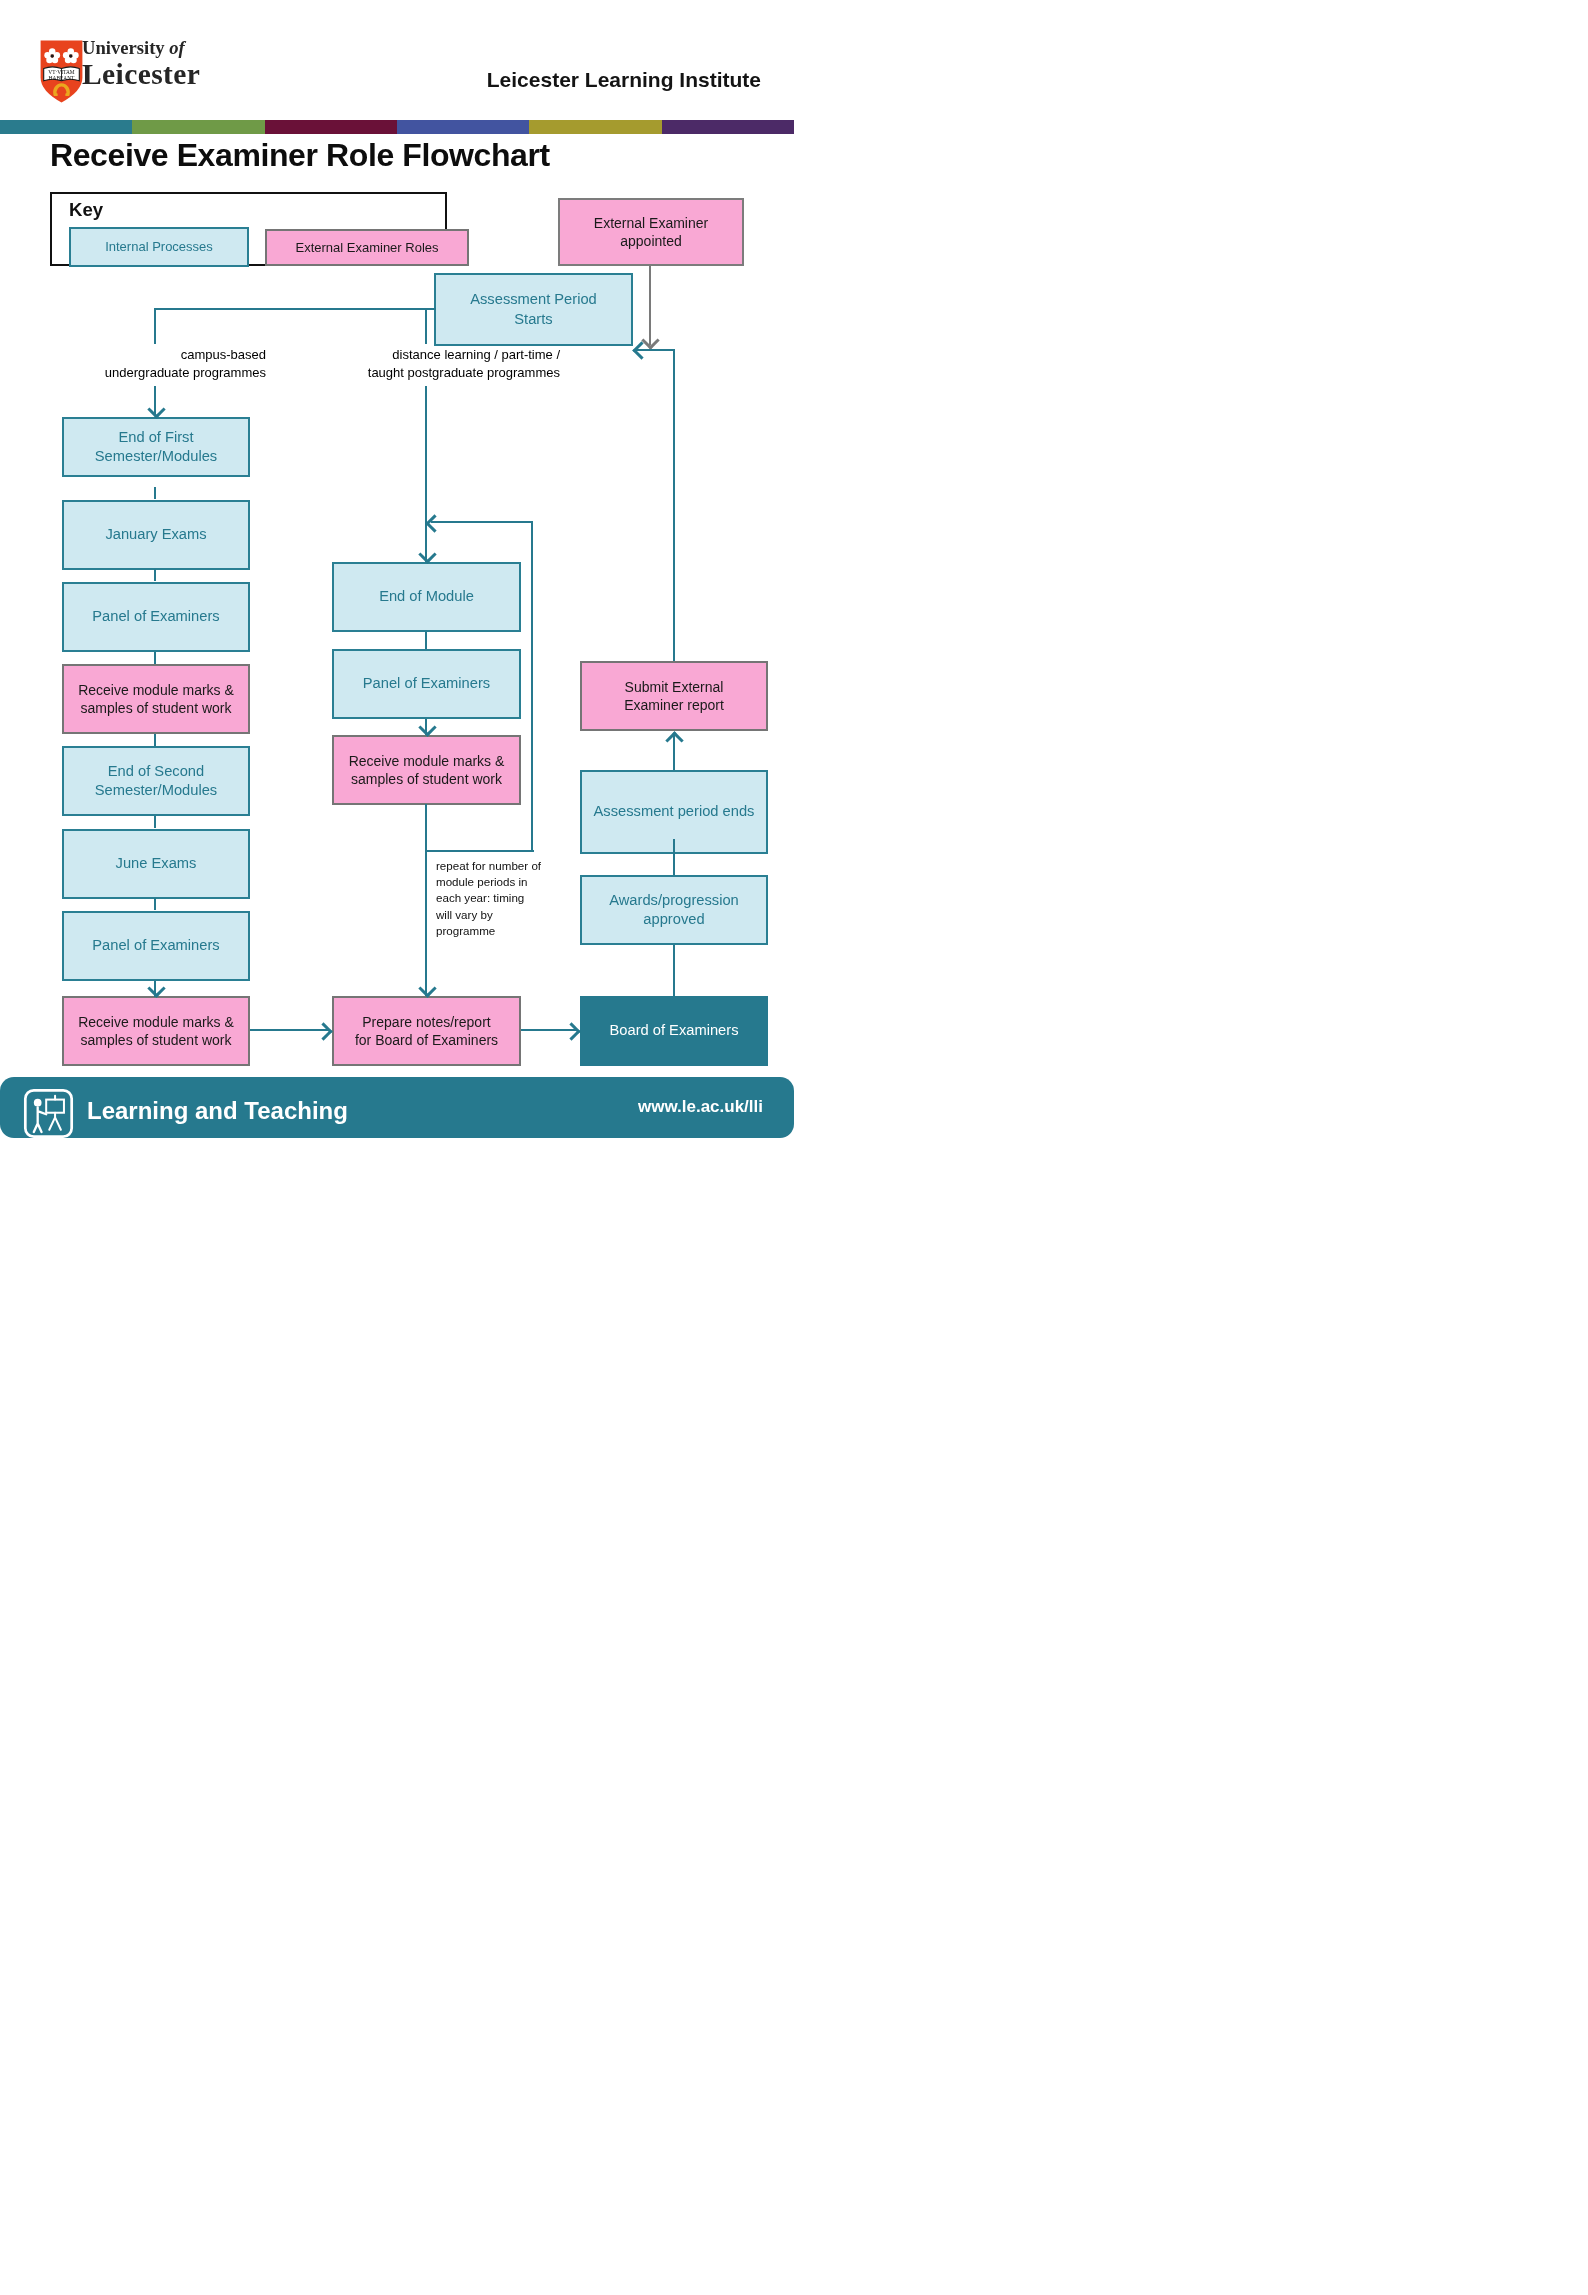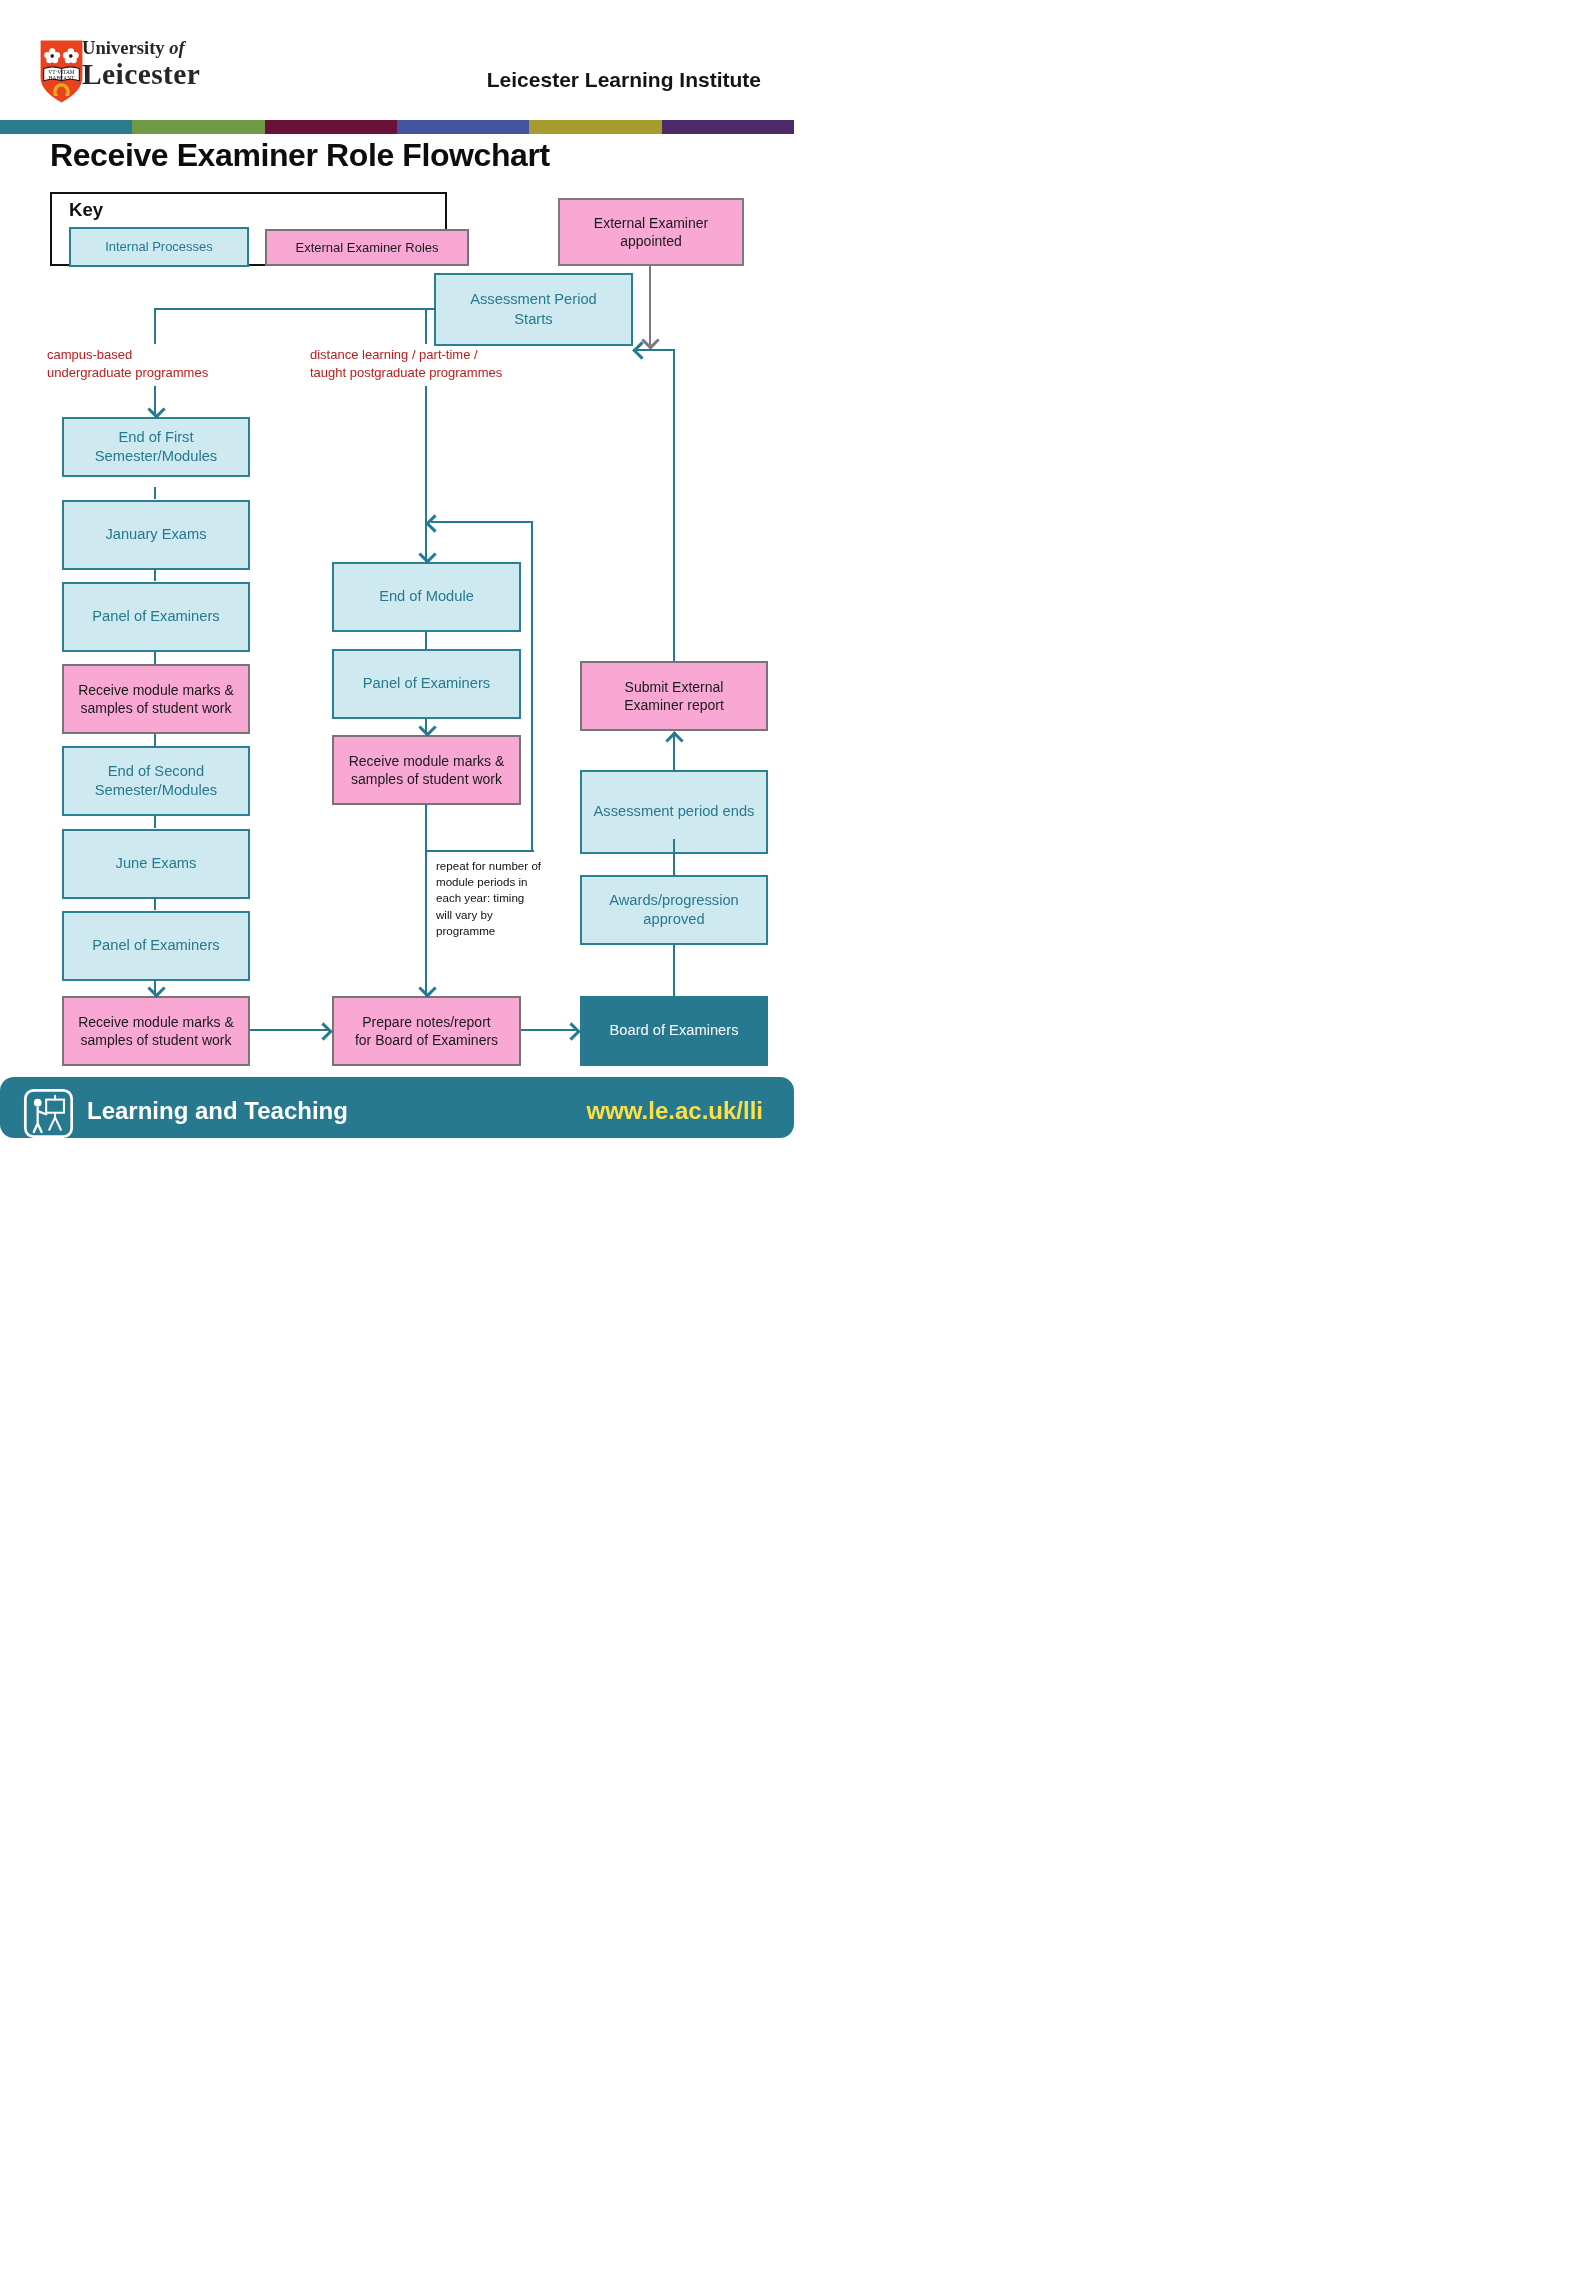--- a/index.html
+++ b/index.html
@@ -27,26 +27,26 @@
   .line{position:absolute; background:#26798e;}
   .gline{position:absolute; background:#7a7a7a;}
   
   .chev{position:absolute; width:10px; height:10px; border-left:3.1px solid #26798e; border-bottom:3.1px solid #26798e; background:transparent;}
   .chev.down{transform:rotate(-45deg);}
   .chev.left{transform:rotate(45deg);}
   .chev.up{transform:rotate(135deg);}
   .chev.right{transform:rotate(-135deg);}
   .chev.gray{border-color:#7a7a7a;}
   
-  .branch-label{position:absolute; text-align:left; font-size:13px; color:#b91c1c; white-space:pre-line; line-height:1.35;}
+  .branch-label{position:absolute; text-align:right; font-size:13px; color:#000000; white-space:pre-line; line-height:1.35;}
   .note{position:absolute; font-size:11.6px; color:#111; white-space:pre-line; line-height:1.4; text-align:left;}
   
   .footer{position:absolute; left:0; top:1077px; width:794px; height:61px; background:#26798e;border-radius:14px;}
   .footer-label{position:absolute; left:87px; top:20px; color:#fff; font-size:24px; font-weight:800;}
-  .footer-url{position:absolute; right:31px; top:20px; color:#fde047; font-size:24px; font-weight:800;}
+  .footer-url{position:absolute; right:31px; top:20px; color:#ffffff; font-size:17px; font-weight:800;}
 </style>
 </head>
 <body>
 
 <div class="abs" style="left:0;top:0;width:794px;height:120px;">
 
   <svg class="abs" style="left:39px;top:39px;" width="45" height="65" viewBox="0 0 58 84">
     <path d="M2,2 H56 V50 Q56,67 29,82 Q2,67 2,50 Z" fill="#e8431e"></path>
     <g fill="#ffffff">
       <circle cx="17" cy="16" r="4.2"></circle>

